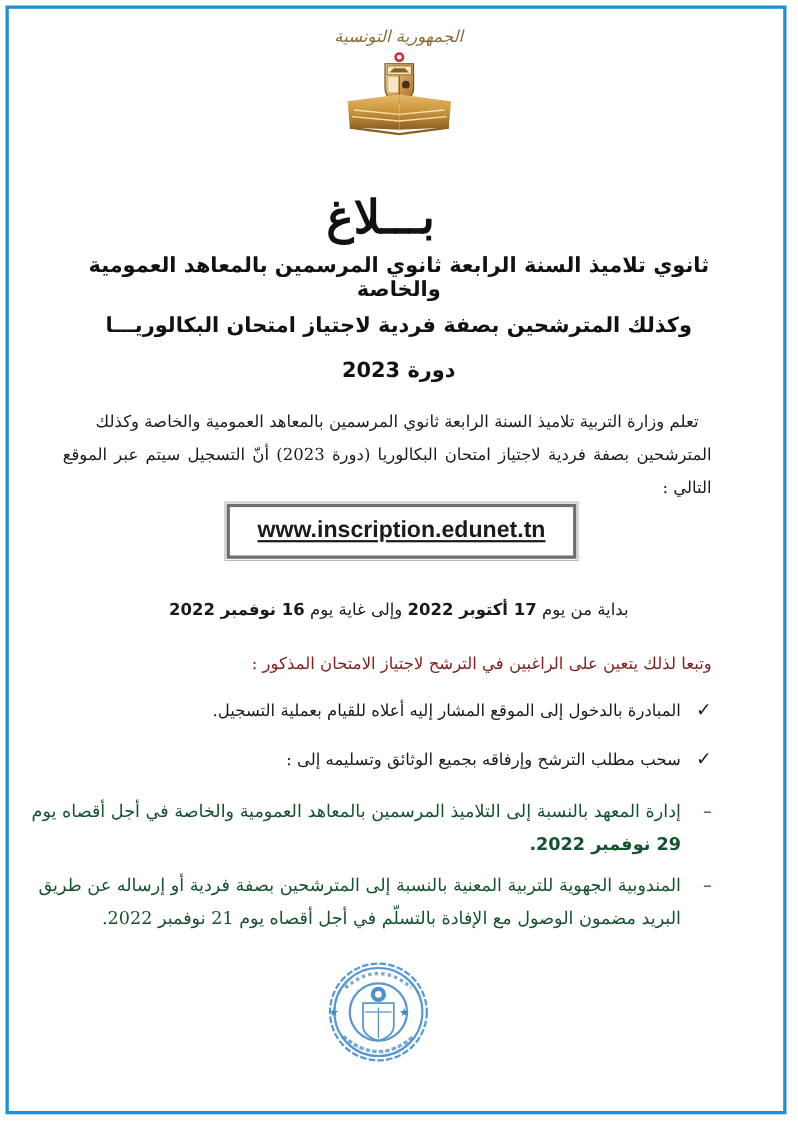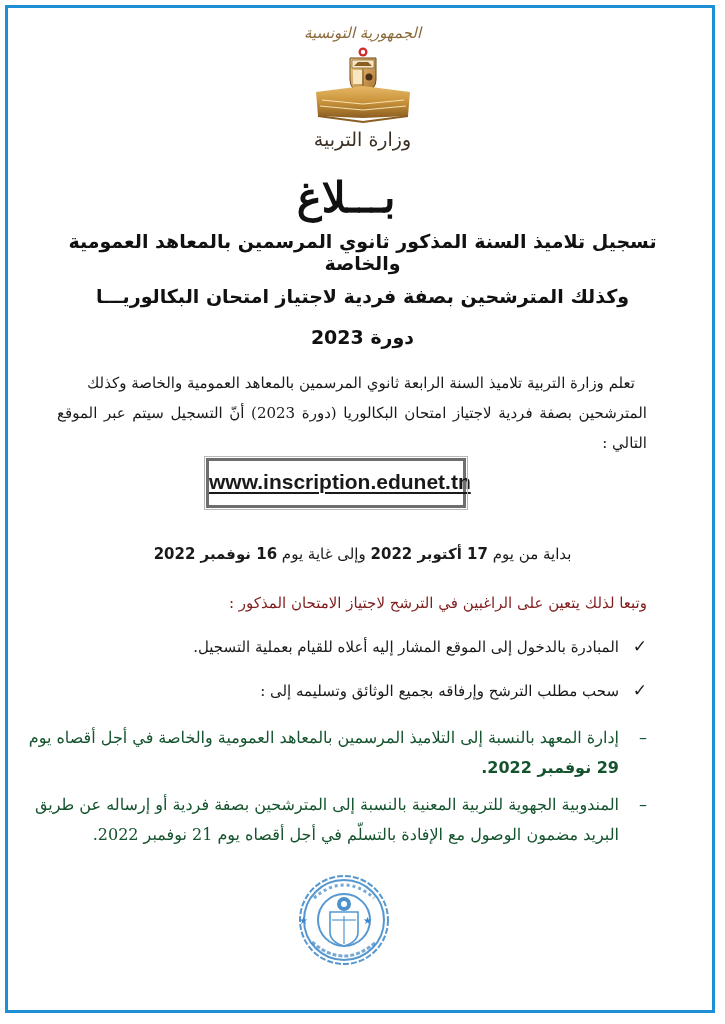--- a/index.html
+++ b/index.html
@@ -96,21 +96,21 @@
       color: #1a1a1a;
       margin-left: 13px;
     }
     .intro { top: 368px; right: 78px; width: 590px; }
     .intro .line1 { display:block; padding-right: 12px; }
     .intro .line2 { display:block; }
     .url-box {
       position: absolute;
       left: 206px;
       top: 458px;
-      width: 260px;
+      width: 318px;
       height: 50px;
       box-sizing: border-box;
       border: 3px solid #6e6e6e;
       outline: 1px solid #b8b8b8;
       outline-offset: 1px;
       background: #fff;
       text-align: center;
       direction: ltr;
     }
     .url-link {
@@ -219,26 +219,25 @@
     <circle cx="61" cy="31" r="3.5" fill="#4a3016"></circle>
 
     <path d="M8 46 L55 40 L55 72 L10 70 Z" fill="url(#gold)"></path>
     <path d="M102 46 L55 40 L55 72 L100 70 Z" fill="url(#gold)"></path>
     <path d="M14 54 L55 58" stroke="#f6e0b0" stroke-width="1.2"></path>
     <path d="M12 60 L55 64" stroke="#f6e0b0" stroke-width="1.2"></path>
     <path d="M96 54 L55 58" stroke="#f6e0b0" stroke-width="1.2"></path>
     <path d="M98 60 L55 64" stroke="#f6e0b0" stroke-width="1.2"></path>
     <path d="M10 70 L55 76 L100 70" fill="none" stroke="#8b5e22" stroke-width="2"></path>
   </svg>
-  <span class="ministry-label">وزارة التربية</span>
 </div>
 
 <div class="announcement-title">بـــلاغ</div>
 
-<div class="subject l1">تسجيل تلاميذ السنة المذكور ثانوي المرسمين بالمعاهد العمومية والخاصة</div>
+<div class="subject l1">ثانوي تلاميذ السنة الرابعة ثانوي المرسمين بالمعاهد العمومية والخاصة</div>
 <div class="subject l2">وكذلك المترشحين بصفة فردية لاجتياز امتحان البكالوريـــا</div>
 <div class="subject l3">دورة 2023</div>
 
 <div class="para intro">
   <span class="line1">تعلم وزارة التربية تلاميذ السنة الرابعة ثانوي المرسمين بالمعاهد العمومية والخاصة وكذلك</span>
   <span class="line2">المترشحين بصفة فردية لاجتياز امتحان البكالوريا (دورة 2023) أنّ التسجيل سيتم عبر الموقع التالي :</span>
 </div>
 
 <div class="url-box">
   <a class="url-link">www.inscription.edunet.tn</a>

